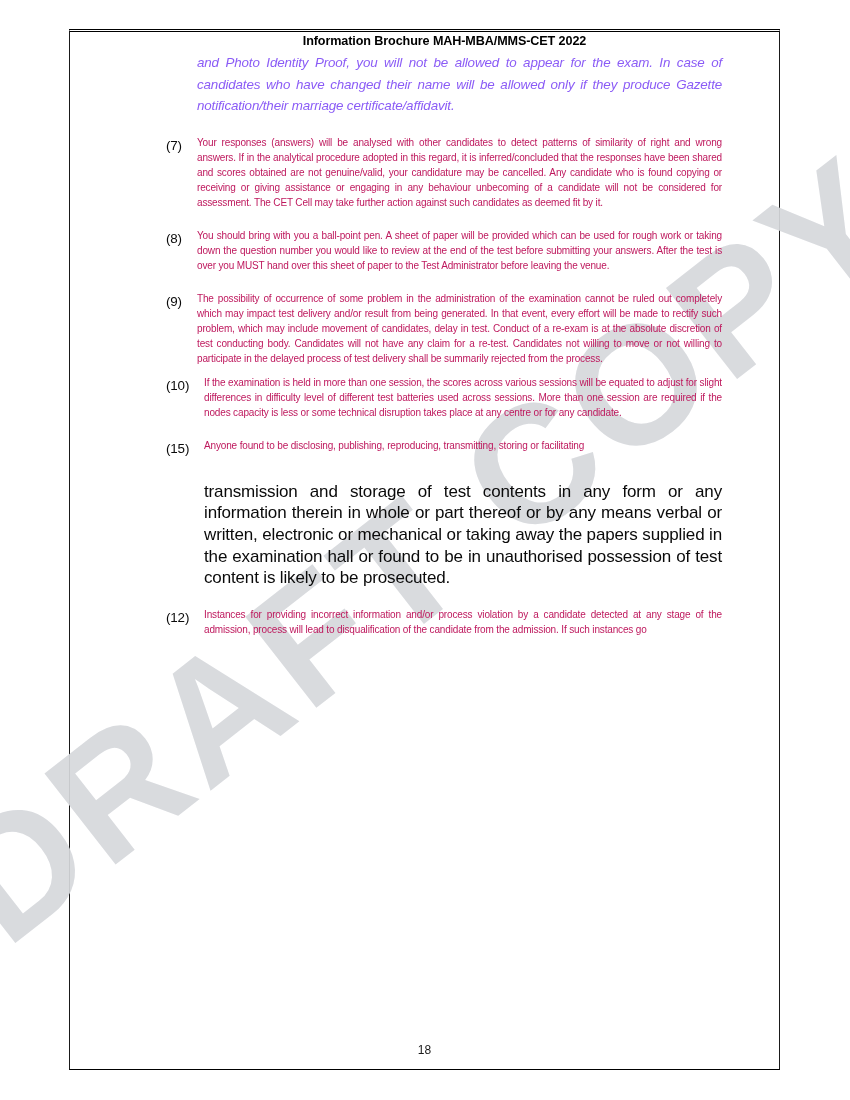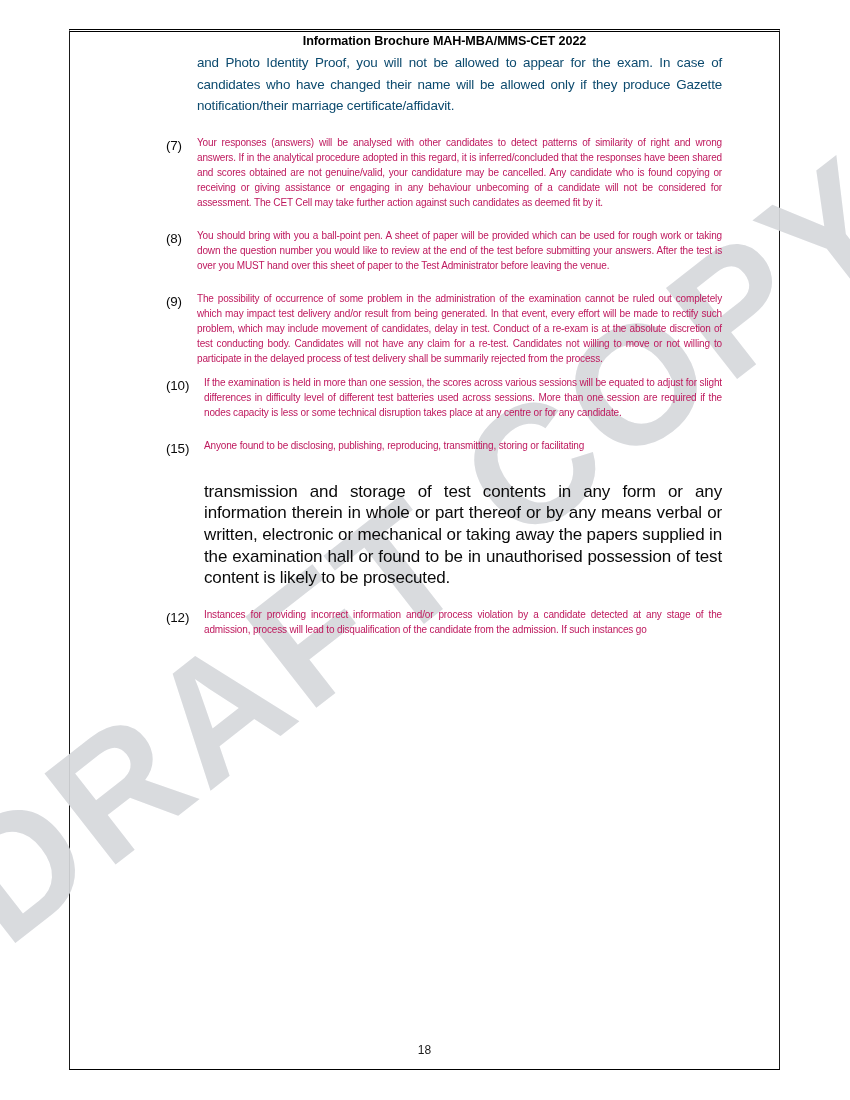--- a/index.html
+++ b/index.html
@@ -92,22 +92,23 @@
     top: 52px;
     width: 556px;
   }
 
   p.para {
     margin: 0;
     font-size: 13.4px;
     line-height: 21.6px;
     text-align: justify;
     text-justify: inter-word;
-    color: #0c4a6e;
-    letter-spacing: -0.15px;
+    color: #8b5cf6;
+    letter-spacing: -0.15px;
+    font-style: italic;
   }
 
   
   p.cont {
     margin-left: 31px;
   }
 
   
   .item {
     position: relative;

